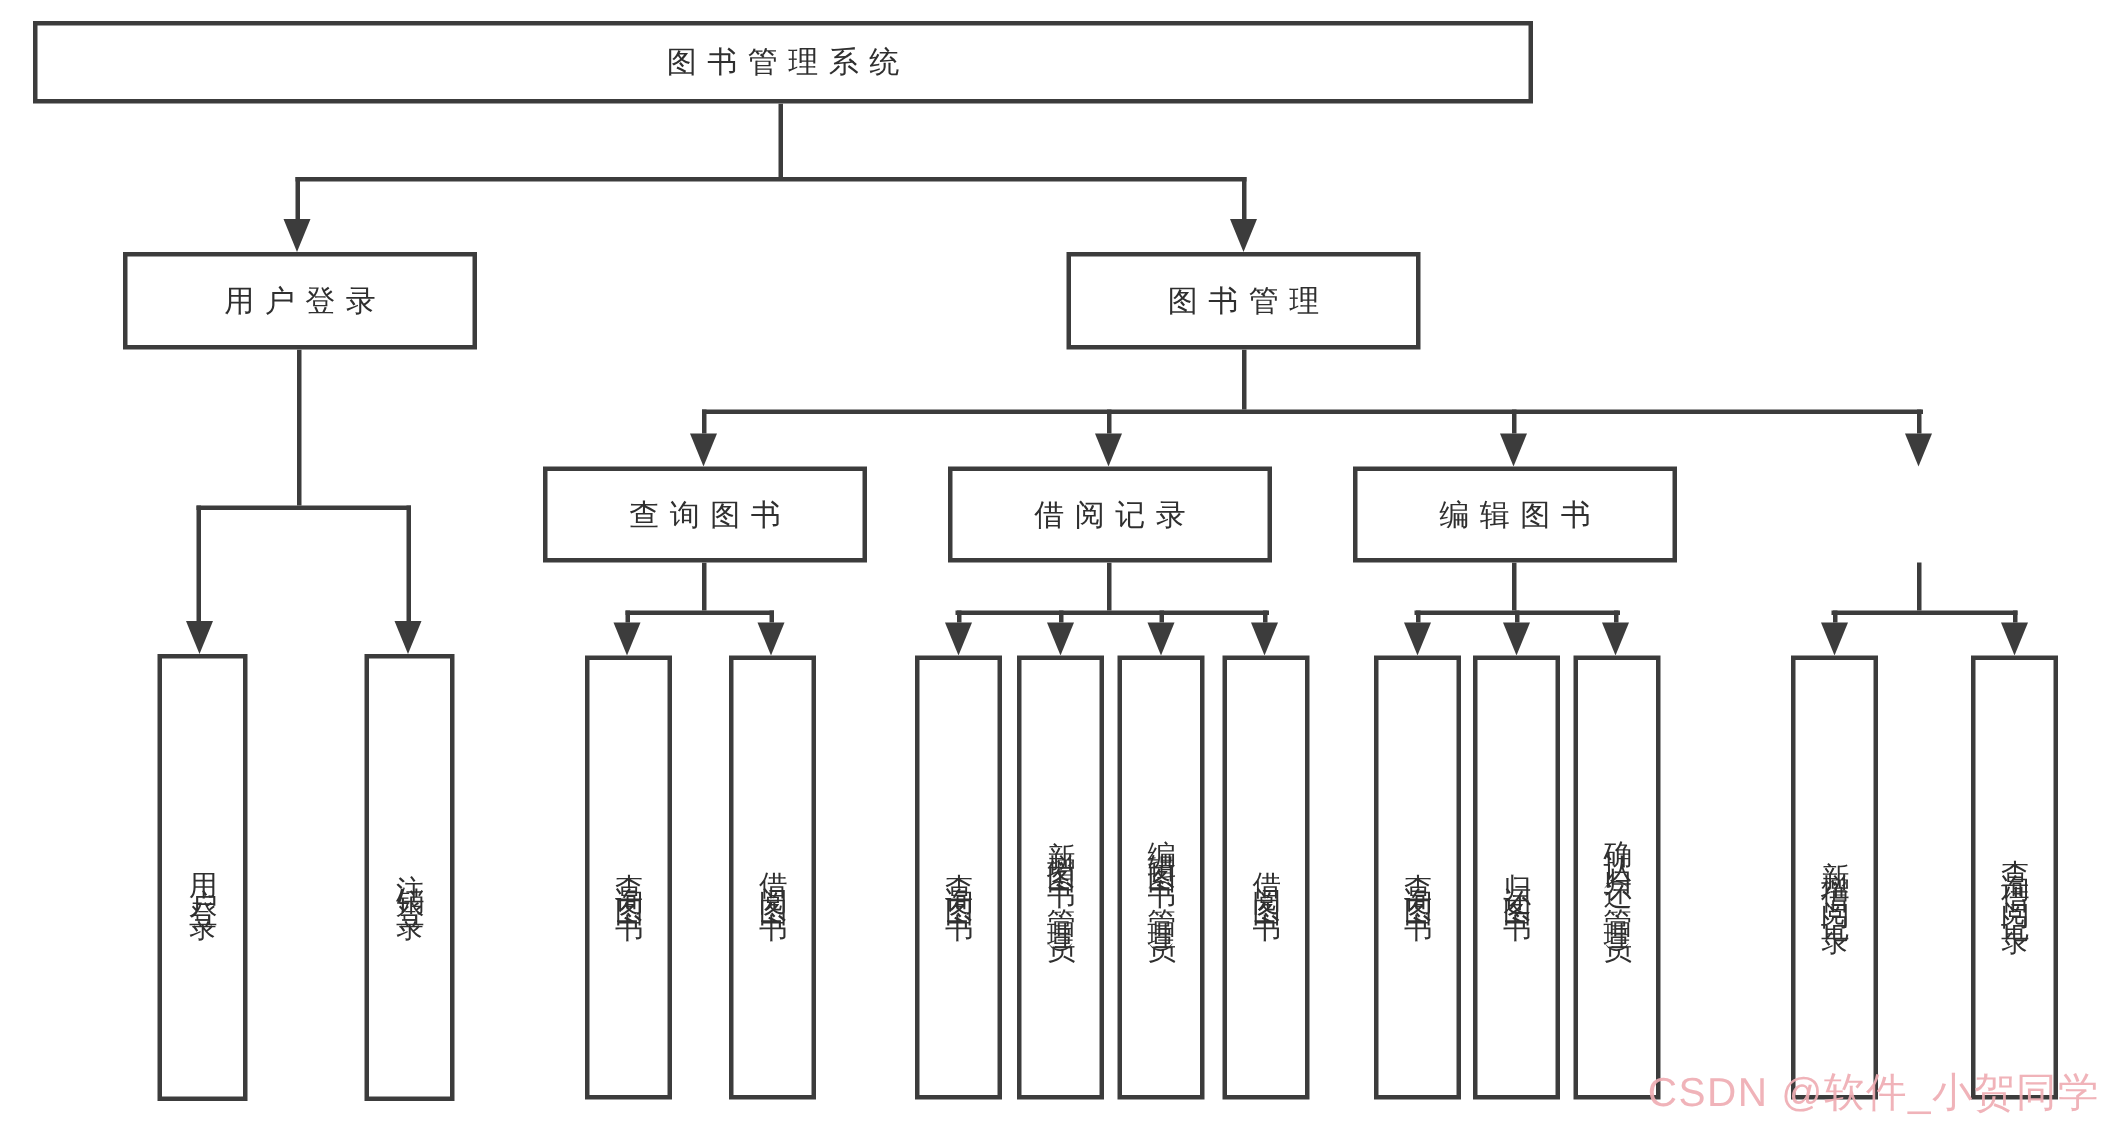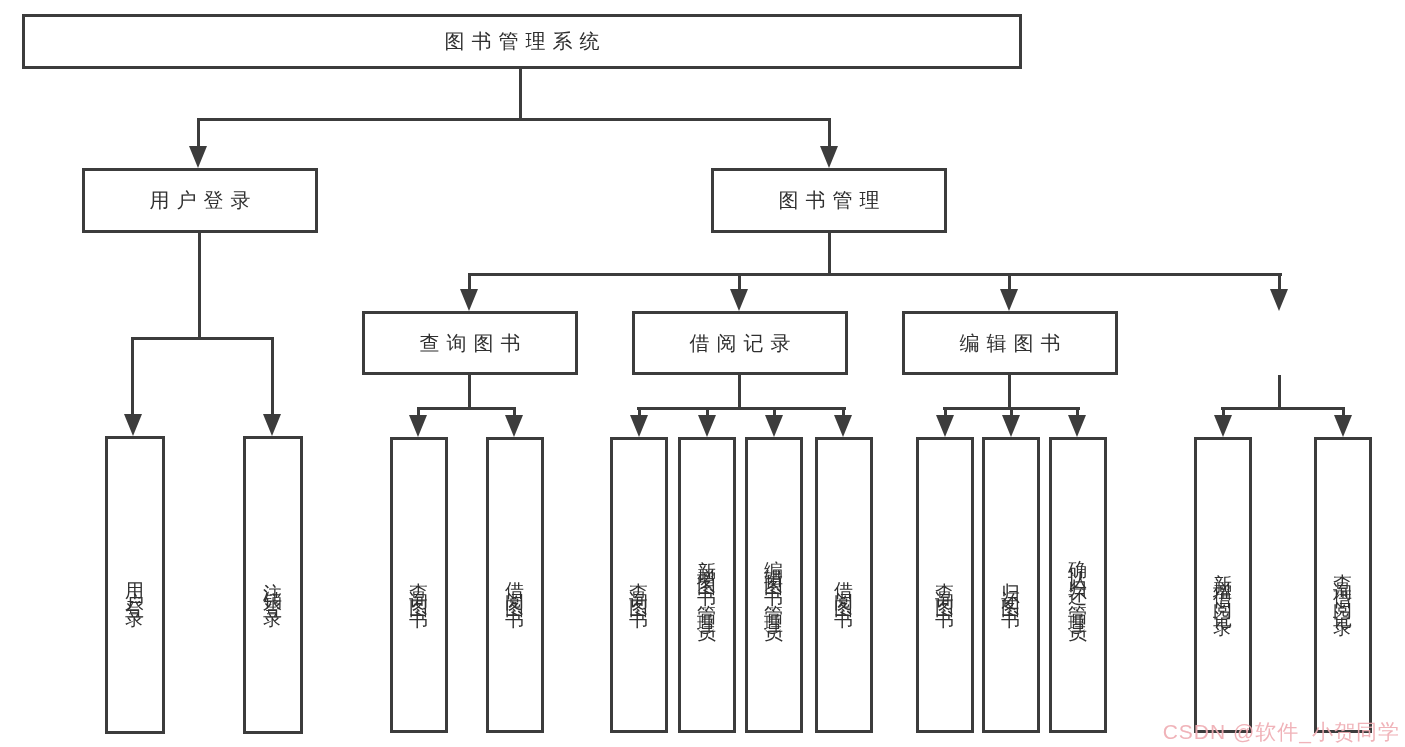--- a/index.html
+++ b/index.html
@@ -68,21 +68,21 @@
     height: 0;
     border-left: 9px solid transparent;
     border-right: 9px solid transparent;
     border-top: 22px solid #3c3c3c;
     z-index: 1;
   }
   .watermark {
     position: absolute;
     right: 5px;
     bottom: 1px;
-    font-size: 21px;
+    font-size: 27px;
     letter-spacing: 1px;
     color: rgba(239, 172, 179, 0.92);
     z-index: 5;
     white-space: nowrap;
   }
 </style>
 </head>
 <body>
 
 <div id="canvas">

